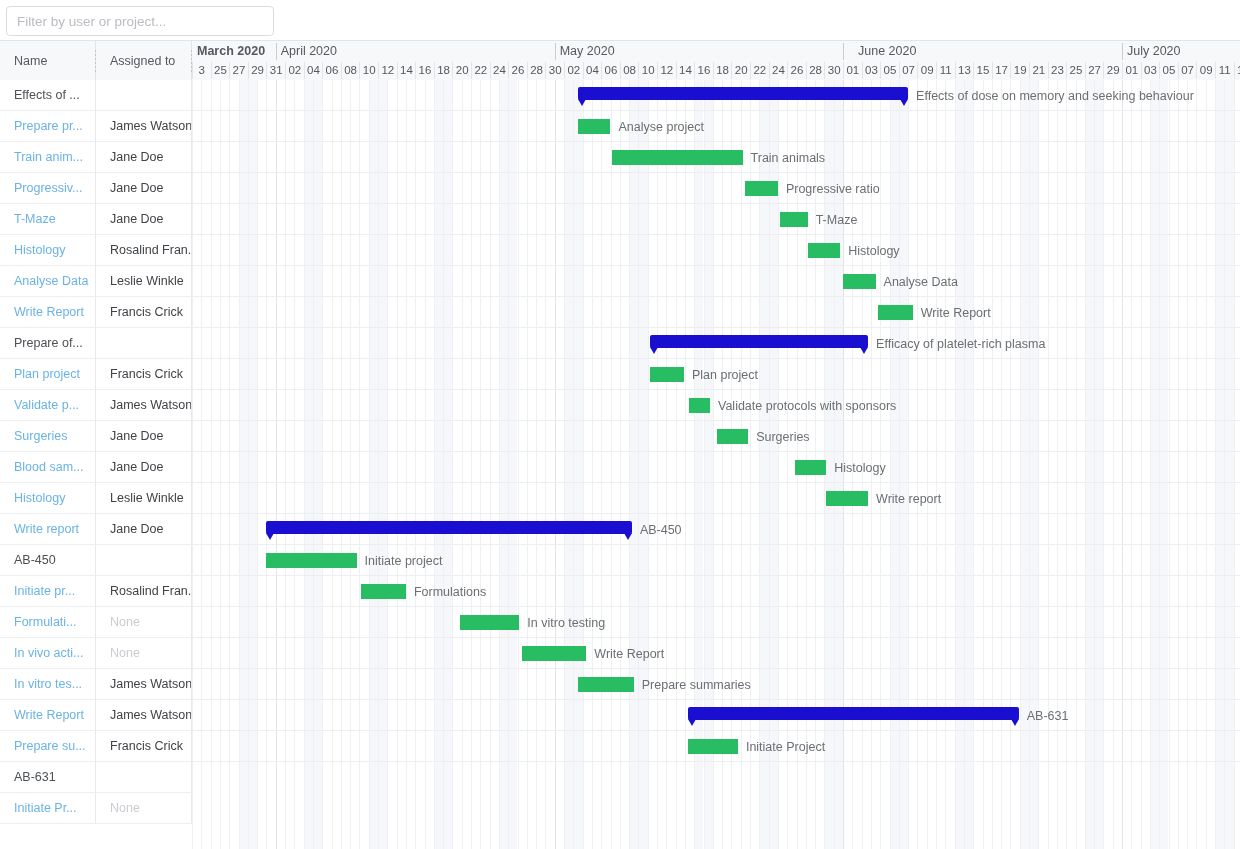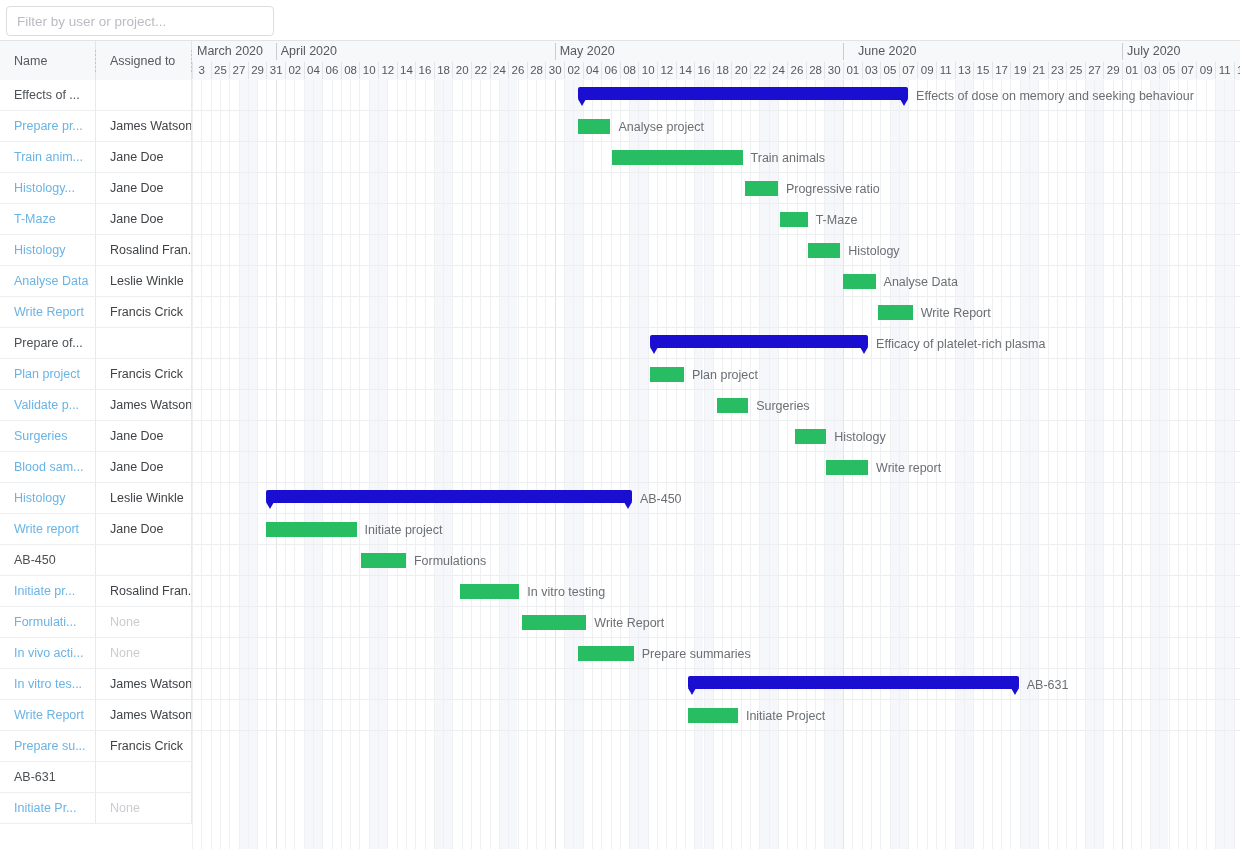--- a/index.html
+++ b/index.html
@@ -236,21 +236,21 @@
   <div id="header-row">
     <div class="grid-head-cell" id="col-name">
       <span>Name</span>
       <span class="col-resizer"></span>
     </div>
     <div class="grid-head-cell" id="col-assignee">
       <span>Assigned to</span>
       <span class="col-resizer"></span>
     </div>
     <div id="timeline-head">
-        <div class="month-label" style="left: 0px;">March 2020</div>
+        <div class="month-label" style="left: 0px; font-weight: bold;">March 2020</div>
         <div class="month-sep" style="left: 83.7px;"></div>
         <div class="month-label" style="left: 83.7px;">April 2020</div>
         <div class="month-sep" style="left: 362.7px;"></div>
         <div class="month-label" style="left: 362.7px;">May 2020</div>
         <div class="month-sep" style="left: 651px;"></div>
         <div class="month-label" style="left: 651px; padding-left: 15px;">June 2020</div>
         <div class="month-sep" style="left: 930px;"></div>
         <div class="month-label" style="left: 930px;">July 2020</div>
         <div class="day-label" style="left: 0px; width: 18.6px;">3</div>
         <div class="day-label" style="left: 18.6px; width: 18.6px;">25</div>
@@ -320,21 +320,21 @@
         </div>
         <div class="grid-row">
           <div class="cell name task">Prepare pr...</div>
           <div class="cell assignee">James Watson</div>
         </div>
         <div class="grid-row">
           <div class="cell name task">Train anim...</div>
           <div class="cell assignee">Jane Doe</div>
         </div>
         <div class="grid-row">
-          <div class="cell name task">Histology...</div>
+          <div class="cell name task">Progressiv...</div>
           <div class="cell assignee">Jane Doe</div>
         </div>
         <div class="grid-row">
           <div class="cell name task">T-Maze</div>
           <div class="cell assignee">Jane Doe</div>
         </div>
         <div class="grid-row">
           <div class="cell name task">Histology</div>
           <div class="cell assignee">Rosalind Fran...</div>
         </div>
@@ -565,20 +565,24 @@
         </div>
         <div class="tl-row">
           <div class="bar project" style="left: 458.49px; width: 217.62px;"></div>
           <div class="bar-label project" style="left: 684.11px;">Efficacy of platelet-rich plasma</div>
         </div>
         <div class="tl-row">
           <div class="bar task" style="left: 458.49px; width: 33.48px;"></div>
           <div class="bar-label task" style="left: 499.97px;">Plan project</div>
         </div>
         <div class="tl-row">
+          <div class="bar task" style="left: 496.62px; width: 21.39px;"></div>
+          <div class="bar-label task" style="left: 526.01px;">Validate protocols with sponsors</div>
+        </div>
+        <div class="tl-row">
           <div class="bar task" style="left: 524.52px; width: 31.62px;"></div>
           <div class="bar-label task" style="left: 564.14px;">Surgeries</div>
         </div>
         <div class="tl-row">
           <div class="bar task" style="left: 602.64px; width: 31.62px;"></div>
           <div class="bar-label task" style="left: 642.26px;">Histology</div>
         </div>
         <div class="tl-row">
           <div class="bar task" style="left: 634.26px; width: 41.85px;"></div>
           <div class="bar-label task" style="left: 684.11px;">Write report</div>

